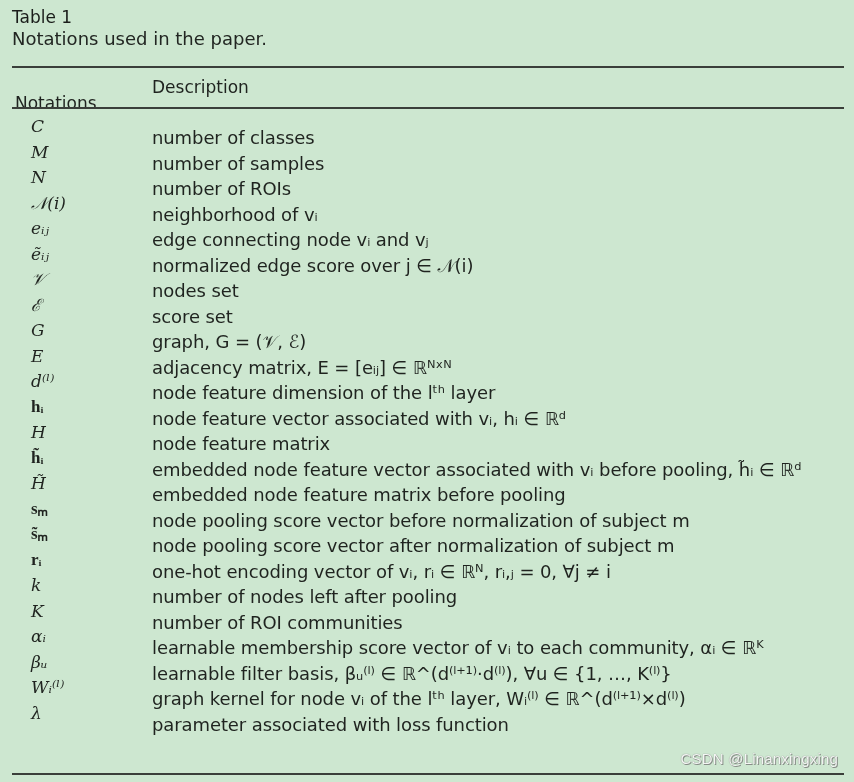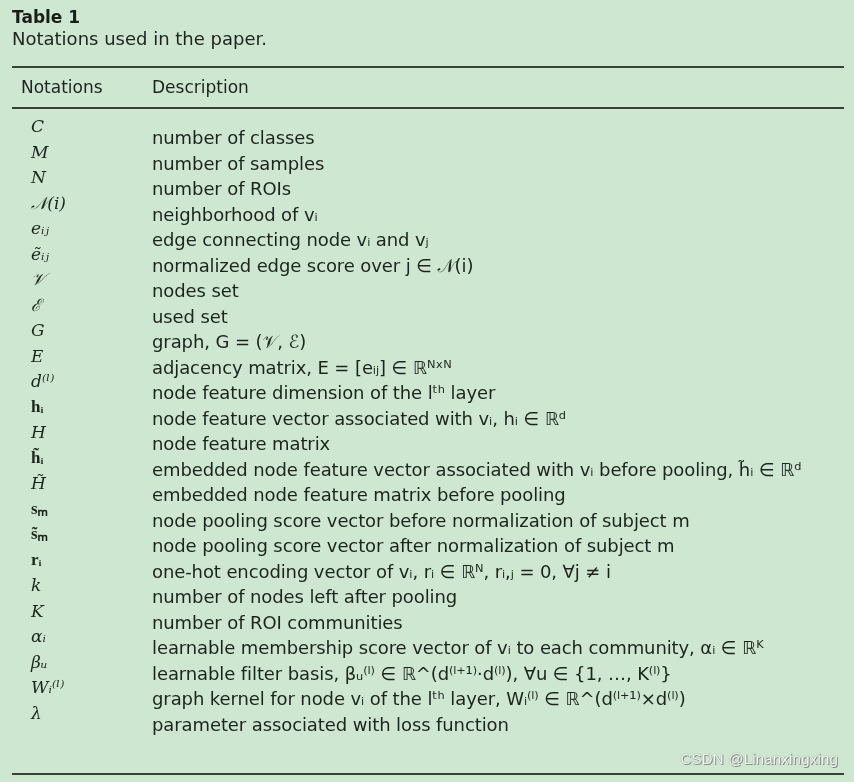--- a/index.html
+++ b/index.html
@@ -16,21 +16,21 @@
       color: #1f231f;
     }
     .page {
       position: absolute;
       left: 12px;
       top: 6px;
       width: 832px;
     }
     .caption-title {
       font-family: "DejaVu Sans", sans-serif;
-      font-weight: bold;
+      font-weight: normal;
       font-size: 17px;
       line-height: 22px;
       color: #1a1d1a;
     }
     .caption-sub {
       font-family: "DejaVu Sans", sans-serif;
       font-size: 18px;
       line-height: 22px;
       color: #222622;
     }
@@ -46,21 +46,21 @@
     .rule-bottom { top: 767px; }
     .header-row {
       position: absolute;
       top: 70px;
       left: 0;
       width: 832px;
       font-family: "DejaVu Sans", sans-serif;
       font-size: 17px;
       line-height: 22px;
     }
-    .header-row .h-sym { position: absolute; left: 9px; }
+    .header-row .h-sym { position: absolute; left: 3px; margin-top: 16px; }
     .header-row .h-desc { position: absolute; left: 140px; }
     .rows {
       position: absolute;
       top: 109px;
       left: 0;
       width: 832px;
     }
     .row {
       position: relative;
       height: 25.5px;
@@ -140,21 +140,21 @@
     <div class="row">
         <span class="sym">ẽᵢⱼ</span>
         <span class="desc">normalized edge score over j ∈ 𝒩(i)</span>
       </div>
     <div class="row">
         <span class="sym">𝒱</span>
         <span class="desc">nodes set</span>
       </div>
     <div class="row">
         <span class="sym">ℰ</span>
-        <span class="desc">used set</span>
+        <span class="desc">score set</span>
       </div>
     <div class="row">
         <span class="sym">G</span>
         <span class="desc">graph, G = (𝒱, ℰ)</span>
       </div>
     <div class="row">
         <span class="sym">E</span>
         <span class="desc">adjacency matrix, E = [eᵢⱼ] ∈ ℝᴺˣᴺ</span>
       </div>
     <div class="row">

